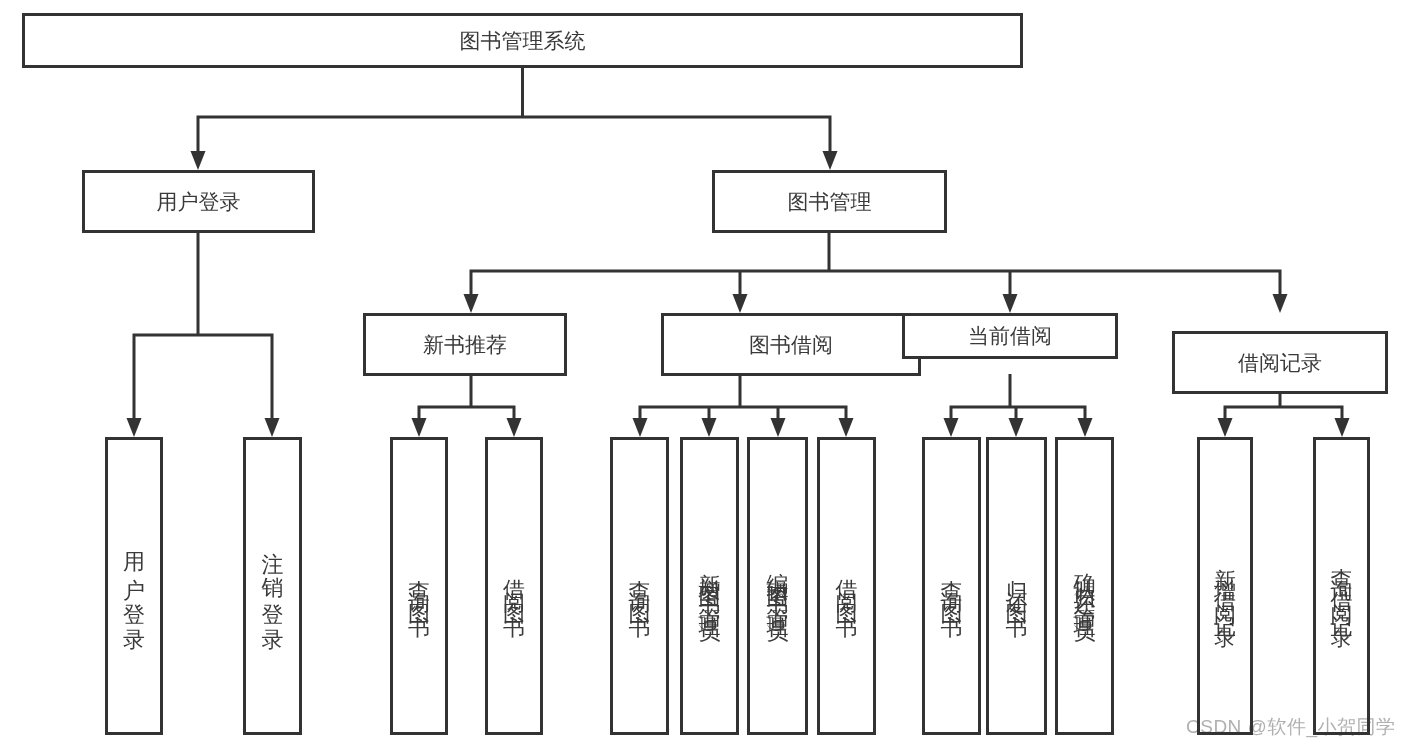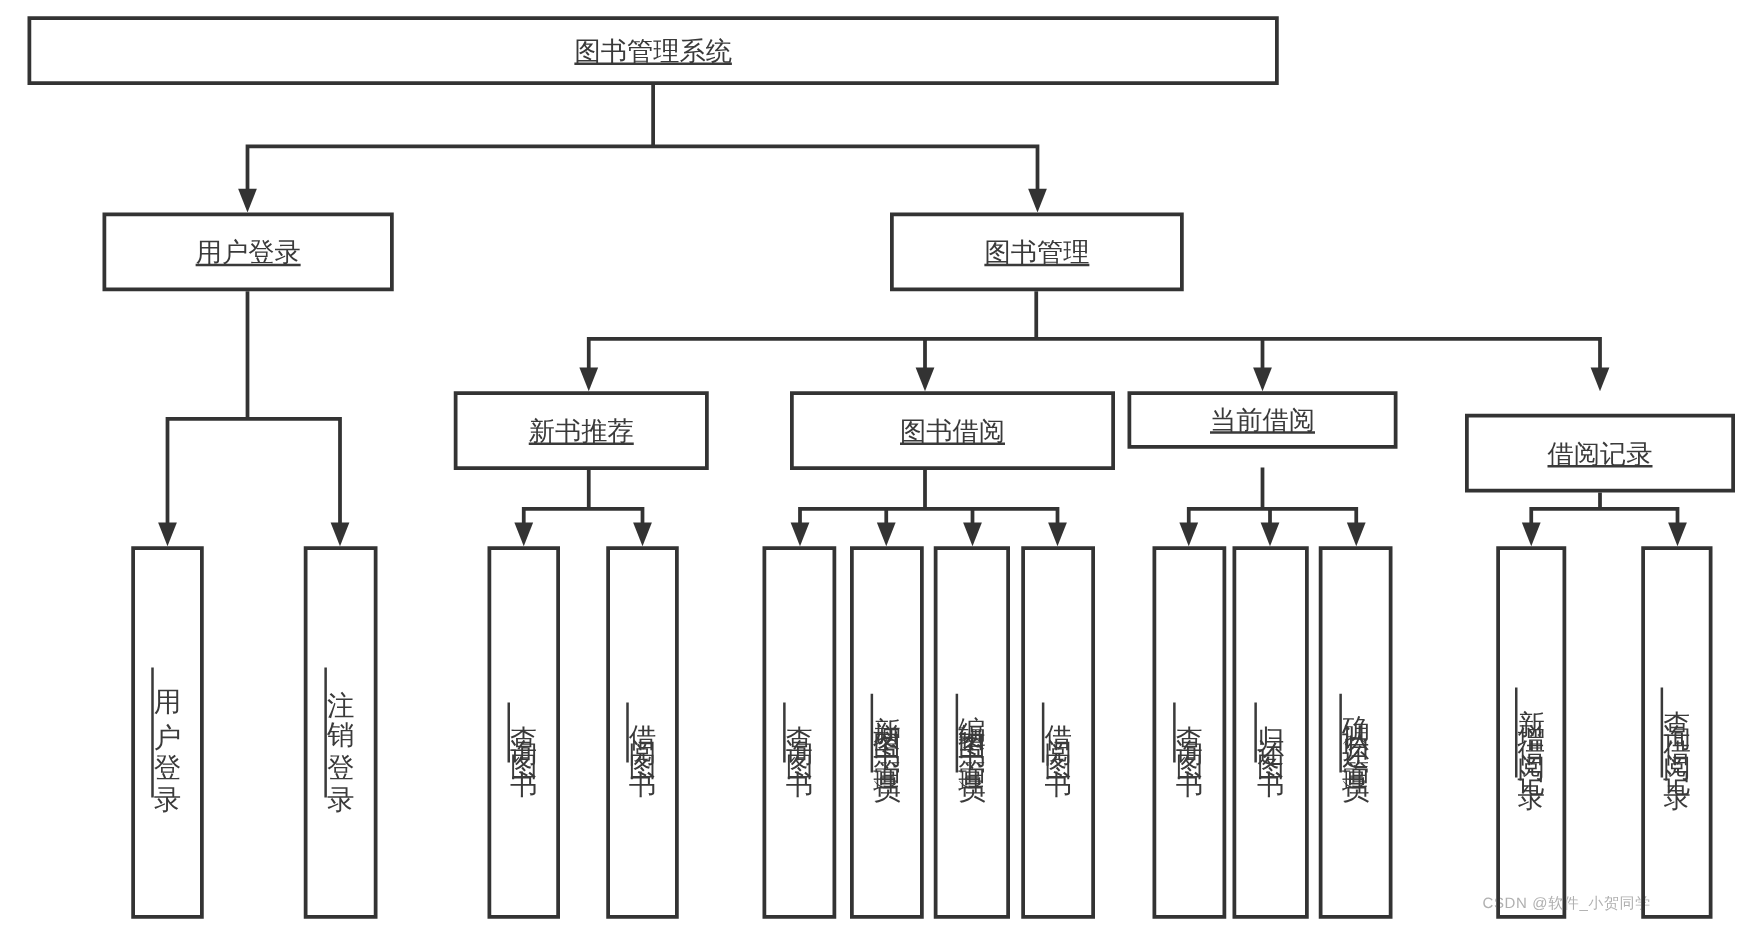--- a/index.html
+++ b/index.html
@@ -4,52 +4,52 @@
 <style>
   html,body{margin:0;padding:0;background:#ffffff;}
   .stage{
     position:relative;width:1405px;height:747px;background:#ffffff;overflow:hidden;
     font-family:"Liberation Sans","DejaVu Sans",sans-serif;color:#3a3a3a;
   }
   .wires{position:absolute;left:0;top:0;}
   .node{
     position:absolute;box-sizing:border-box;background:#ffffff;
     border:3px solid #333333;display:flex;align-items:center;justify-content:center;
-    font-size:21px;white-space:nowrap;z-index:2;text-decoration:underline;
+    font-size:21px;white-space:nowrap;z-index:2;
   }
   .leaf{
     top:437px;height:298px;width:58px;
     writing-mode:vertical-rl;font-size:22px;letter-spacing:12px;line-height:1;
   }
   .ls-xl{letter-spacing:26px;}
   .ls-sm{letter-spacing:7px;}
   
   .n-root{left:22px;top:13px;width:1001px;height:55px;}
   .n-user-login{left:82px;top:170px;width:233px;height:63px;}
   .n-book-mgmt{left:712px;top:170px;width:235px;height:63px;}
   .n-new-rec{left:363px;top:313px;width:204px;height:63px;}
-  .n-book-borrow{left:632px;top:313px;width:260px;height:63px;}
+  .n-book-borrow{left:661px;top:313px;width:260px;height:63px;}
   .n-cur-borrow{left:902px;top:313px;width:216px;height:46px;}
   .n-borrow-rec{left:1172px;top:331px;width:216px;height:63px;}
   .lf-a{left:105px;width:58px;}
   .lf-b{left:243px;width:59px;}
   .lf-c{left:390px;width:58px;}
   .lf-d{left:485px;width:58px;}
   .lf-e{left:610px;width:59px;}
   .lf-f{left:680px;width:59px;}
   .lf-g{left:747px;width:61px;}
   .lf-h{left:817px;width:59px;}
   .lf-i{left:922px;width:59px;}
   .lf-j{left:986px;width:61px;}
   .lf-k{left:1055px;width:59px;}
   .lf-l{left:1197px;width:56px;}
   .lf-m{left:1313px;width:57px;}
   .watermark{
     position:absolute;left:1186px;top:714px;z-index:5;
-    font-size:12px;letter-spacing:.5px;color:#b0b0b0;mix-blend-mode:darken;
+    font-size:19px;letter-spacing:.5px;color:#b0b0b0;mix-blend-mode:darken;
   }
 </style>
 </head>
 <body>
 
 <div class="stage">
 
   <svg class="wires" width="1405" height="747" viewBox="0 0 1405 747">
     <g stroke="#333333" stroke-width="3" fill="none">
       <path d="M522.5 66 V117 M196.5 117 H831.5 M198 117 V154 M830 117 V154"></path>

